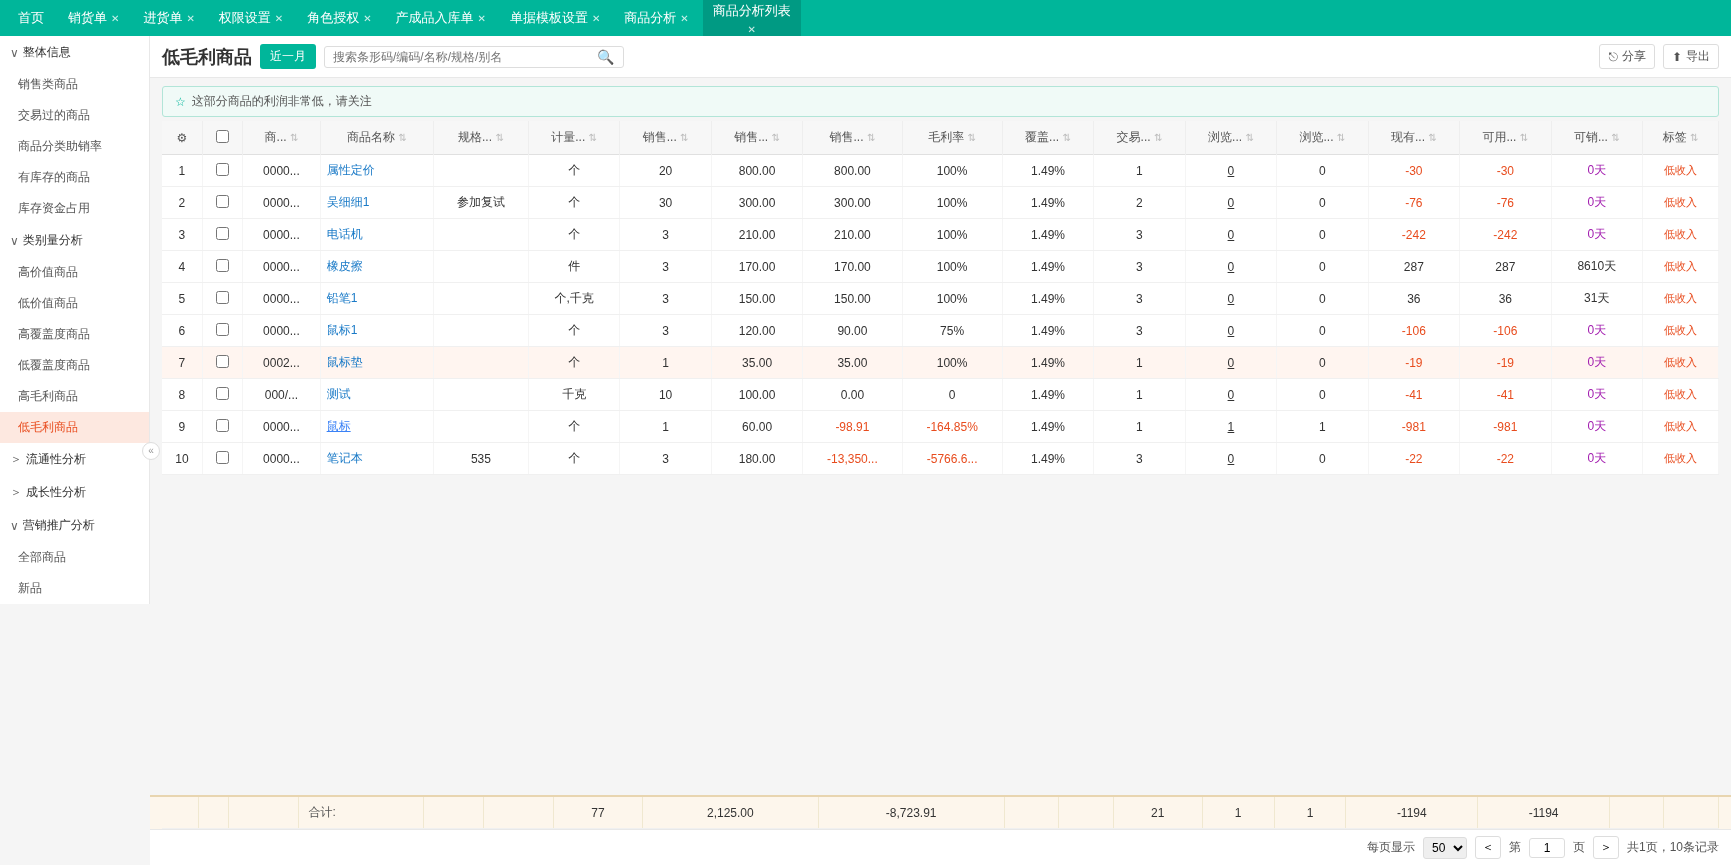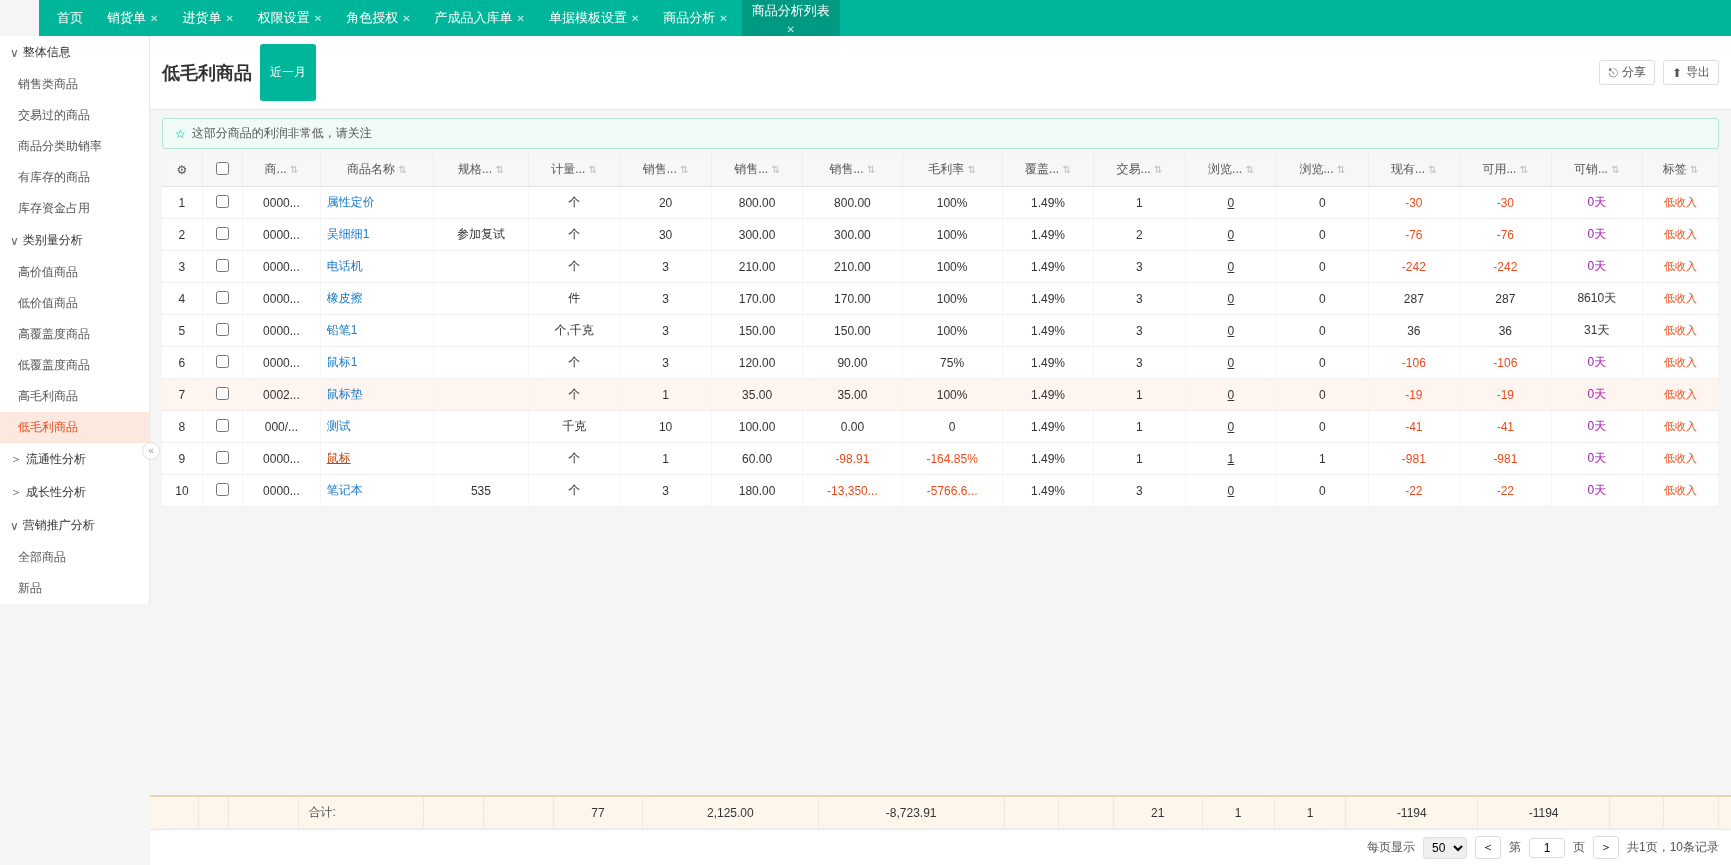--- a/index.html
+++ b/index.html
@@ -6,21 +6,20 @@
     body { font-family: "Microsoft YaHei", "PingFang SC", sans-serif; font-size: 12px; background: #f5f5f5; color: #333; }
 
     
     .top-nav {
       background: #00b69a;
       display: flex;
       align-items: center;
       height: 36px;
       padding: 0 8px;
       gap: 4px;
-      margin-left: 39px;
     }
     .nav-item {
       color: #fff;
       padding: 4px 10px;
       cursor: pointer;
       font-size: 13px;
       border-radius: 3px;
       display: flex;
       align-items: center;
       gap: 4px;
@@ -81,21 +80,21 @@
     .page-title {
       font-size: 18px;
       font-weight: 600;
       color: #333;
     }
     .date-filter-btn {
       background: #00b69a;
       color: #fff;
       border: none;
       border-radius: 3px;
-      padding: 20px 10px;
+      padding: 4px 10px;
       font-size: 12px;
       cursor: pointer;
     }
     .search-box {
       display: flex;
       align-items: center;
       border: 1px solid #ddd;
       border-radius: 3px;
       padding: 2px 8px;
       background: #fff;
@@ -363,20 +362,24 @@
       <div class="sidebar-item">新品</div>
     </div>
     <div class="collapse-btn">«</div>
   </div>
 
   <div class="content">
 
     <div class="content-header">
       <span class="page-title">低毛利商品</span>
       <button class="date-filter-btn">近一月</button>
+      <div class="search-box">
+        <input type="text" placeholder="搜索条形码/编码/名称/规格/别名" style="">
+        <span class="search-icon">🔍</span>
+      </div>
       <div class="header-actions">
         <button class="action-btn">
           <span>⎋</span>
           <span>分享</span>
         </button>
         <button class="action-btn">
           <span>⬆</span>
           <span>导出</span>
         </button>
       </div>
@@ -569,21 +572,21 @@
       <td>0</td>
       <td class="val-red">-41</td>
       <td class="val-red">-41</td>
       <td class="tag-red">0天</td>
       <td class="tag-low-income">低收入</td>
     </tr>
             <tr>
       <td>9</td>
       <td><input type="checkbox" style=""></td>
       <td>0000...</td>
-      <td style="text-align:left;color:#c2410c;cursor:pointer;text-decoration:underline;">鼠标</td>
+      <td style="text-align:left;color:#3b82f6;cursor:pointer;text-decoration:underline;">鼠标</td>
       <td></td>
       <td>个</td>
       <td>1</td>
       <td>60.00</td>
       <td class="val-red">-98.91</td>
       <td class="val-red">-164.85%</td>
       <td>1.49%</td>
       <td>1</td>
       <td class="val-link">1</td>
       <td>1</td>

